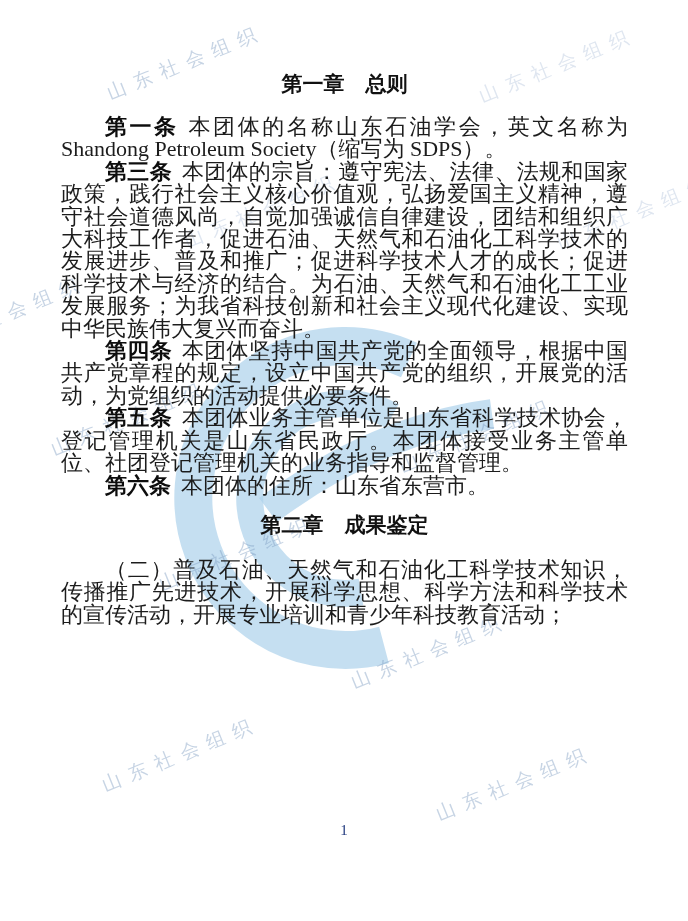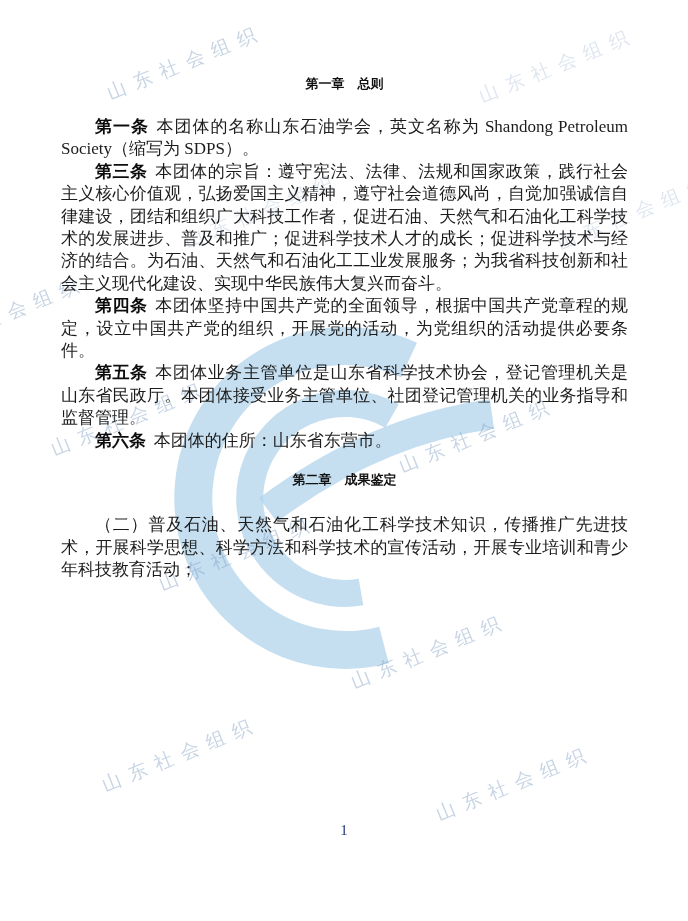--- a/index.html
+++ b/index.html
@@ -49,30 +49,30 @@
     font-size: 20px;
     line-height: 26px;
     font-weight: 700;
     letter-spacing: 1px;
     text-align: center;
     color: #111111;
   }
   .chapter {
     margin: 0 0 20px 0;
     font-family: "Liberation Sans", "DejaVu Sans", sans-serif;
-    font-size: 13px;
+    font-size: 21px;
     line-height: 24px;
     font-weight: 700;
     text-align: center;
     color: #111111;
   }
   .chapter.c2 { margin-top: 16px; margin-bottom: 22px; }
   .para {
     margin: 0;
-    font-size: 17px;
+    font-size: 22px;
     line-height: 22.4px;
     text-align: justify;
     text-justify: inter-ideograph;
     text-indent: 2em;
   }
   .lbl {
     font-family: "Liberation Sans", "DejaVu Sans", sans-serif;
     font-weight: 700;
     color: #0d0d0d;
     margin-right: 0.45em;

